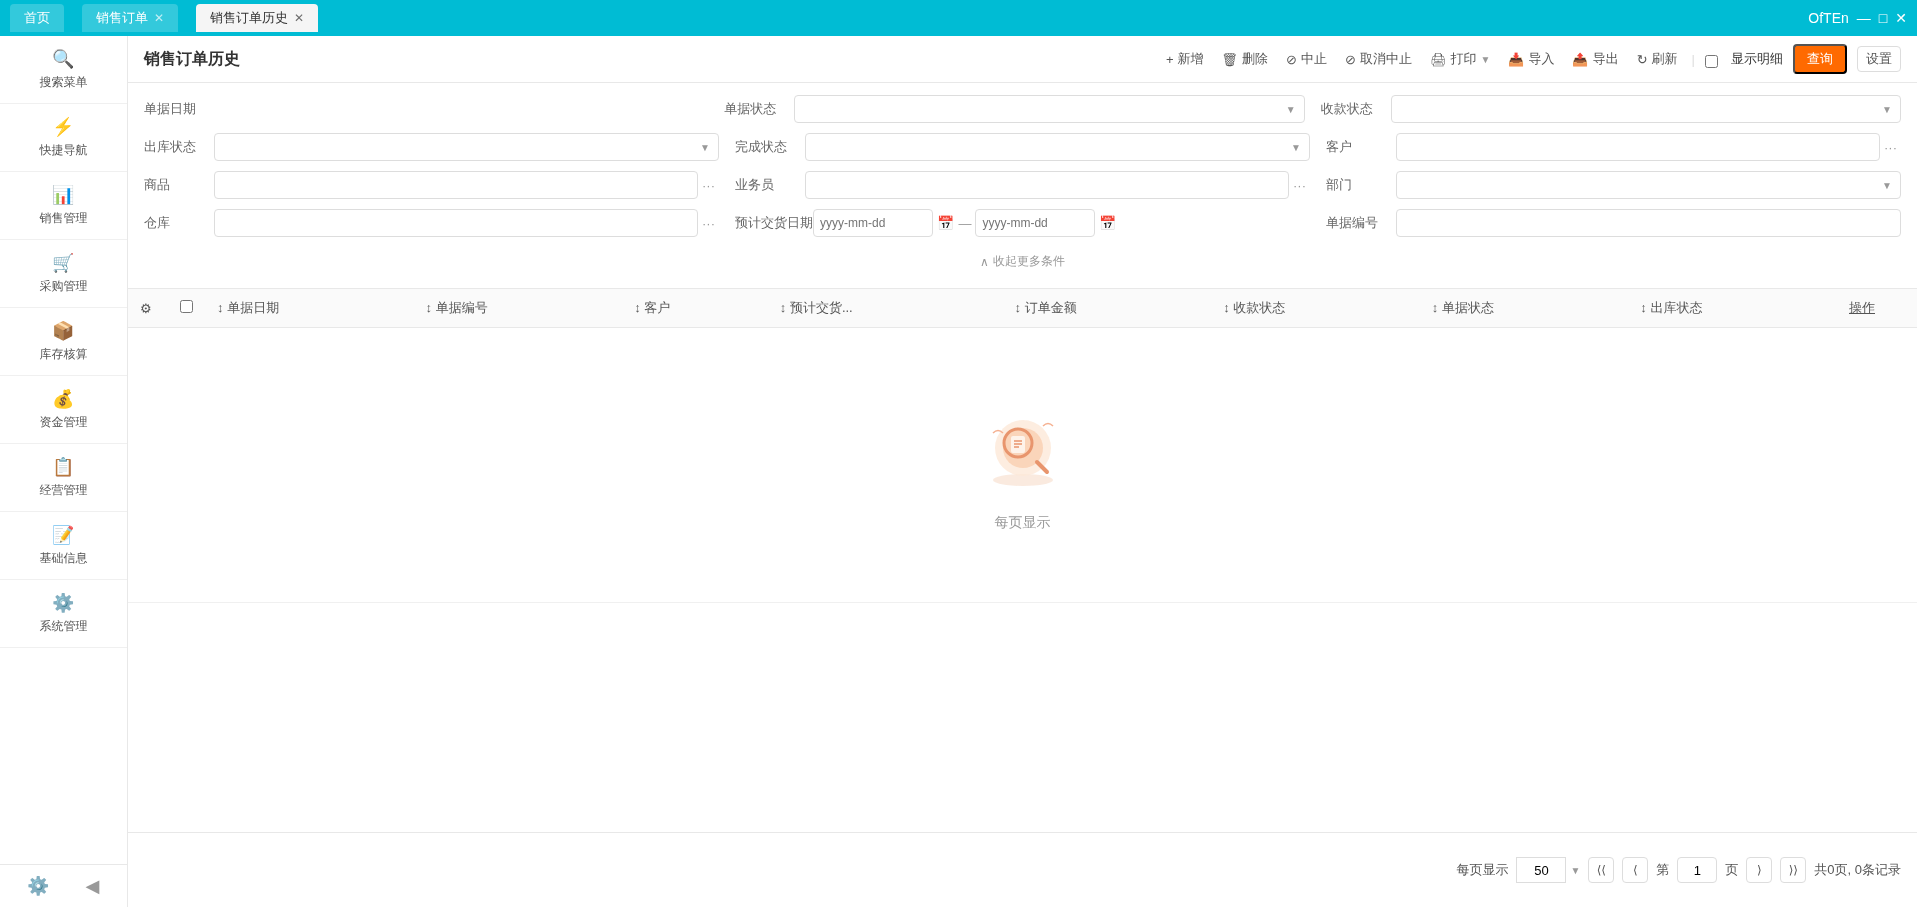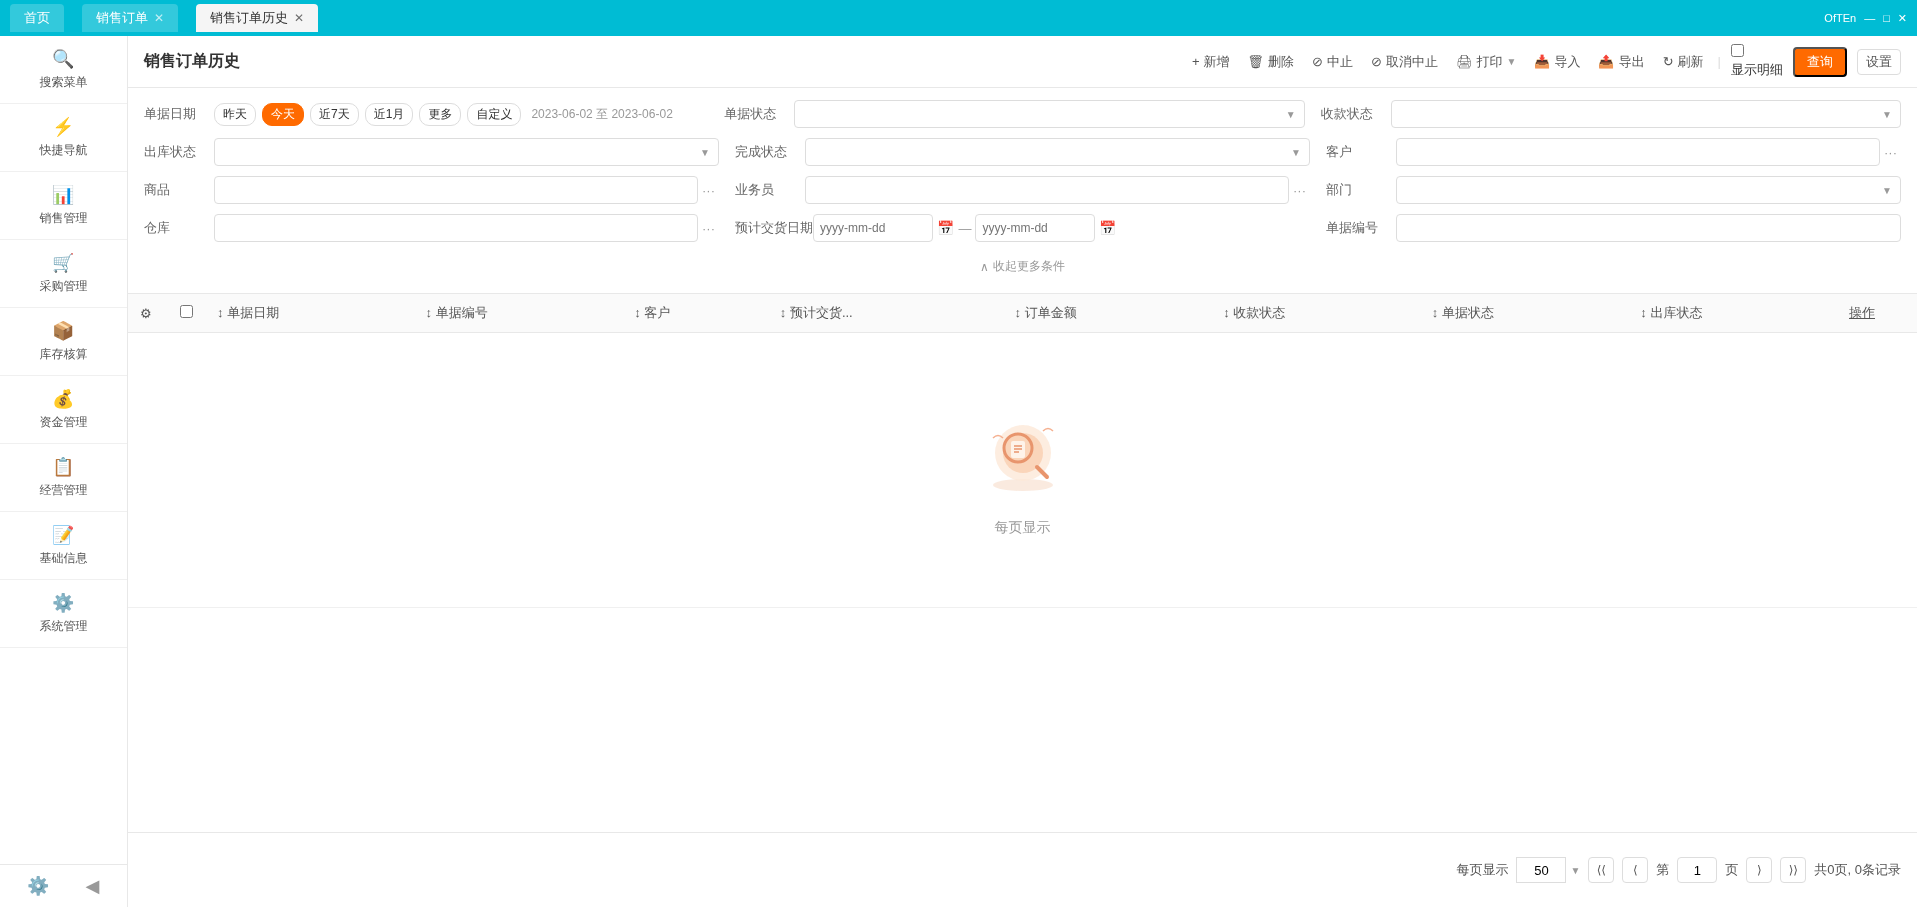--- a/index.html
+++ b/index.html
@@ -5,21 +5,21 @@
     * { box-sizing: border-box; margin: 0; padding: 0; }
     body { font-family: 'Microsoft YaHei', Arial, sans-serif; font-size: 13px; background: #f5f5f5; color: #333; display: flex; flex-direction: column; height: 907px; overflow: hidden; }
 
     
     .top-bar { background: #00bcd4; height: 36px; display: flex; align-items: center; padding: 0 10px; flex-shrink: 0; }
     .top-bar-tabs { display: flex; align-items: center; gap: 18px; flex: 1; }
     .tab { display: flex; align-items: center; padding: 0 14px; height: 28px; border-radius: 4px 4px 0 0; cursor: pointer; font-size: 13px; color: #fff; gap: 6px; }
     .tab.active { background: #f5f5f5; color: #333; }
     .tab.inactive { background: rgba(255,255,255,0.2); color: #fff; }
     .tab-close { font-size: 12px; cursor: pointer; opacity: 0.7; }
-    .top-bar-right { display: flex; align-items: center; gap: 8px; color: #fff; font-size: 11px; }
+    .top-bar-right { display: flex; align-items: center; gap: 8px; color: #fff; font-size: 14px; }
 
     
     .main-layout { display: flex; flex: 1; overflow: hidden; }
 
     
     .sidebar { width: 128px; background: #fff; border-right: 1px solid #e8e8e8; display: flex; flex-direction: column; flex-shrink: 0; }
     .sidebar-item { display: flex; flex-direction: column; align-items: center; padding: 12px 8px; cursor: pointer; gap: 4px; font-size: 12px; color: #555; border-bottom: 1px solid #f0f0f0; }
     .sidebar-item .icon { font-size: 18px; }
     .sidebar-bottom { margin-top: auto; display: flex; align-items: center; justify-content: space-around; padding: 10px; border-top: 1px solid #e8e8e8; }
     .sidebar-bottom-btn { font-size: 18px; cursor: pointer; color: #999; }
@@ -27,21 +27,21 @@
     
     .content { flex: 1; display: flex; flex-direction: column; overflow: hidden; }
 
     
     .toolbar { display: flex; align-items: center; justify-content: space-between; padding: 8px 16px; background: #fff; border-bottom: 1px solid #e8e8e8; flex-shrink: 0; }
     .page-title { font-size: 16px; font-weight: bold; color: #333; }
     .toolbar-actions { display: flex; align-items: center; gap: 10px; }
     .action-btn { display: flex; align-items: center; gap: 4px; cursor: pointer; color: #555; font-size: 13px; padding: 2px 4px; }
     .action-btn.primary { background: #ff6a00; color: #fff; border-radius: 4px; padding: 4px 12px; }
     .action-btn.secondary { border: 1px solid #ddd; border-radius: 4px; padding: 3px 8px; background: #fff; }
-    .checkbox-label { display: flex; align-items: flex-start; gap: 4px; cursor: pointer; flex-direction: column; }
+    .checkbox-label { display: flex; align-items: flex-end; gap: 13px; cursor: pointer; }
 
     
     .filter-area { background: #fff; padding: 12px 16px; border-bottom: 1px solid #e8e8e8; flex-shrink: 0; }
     .filter-row { display: flex; align-items: center; gap: 0; margin-bottom: 10px; }
     .filter-item { display: flex; align-items: center; flex: 1; min-width: 0; }
     .filter-label { color: #666; font-size: 13px; white-space: nowrap; min-width: 70px; }
     .filter-input { flex: 1; border: 1px solid #ddd; border-radius: 4px; padding: 4px 8px; font-size: 13px; outline: none; height: 28px; }
     .filter-select { display: flex; align-items: center; flex: 1; border: 1px solid #ddd; border-radius: 4px; padding: 4px 8px; font-size: 13px; height: 28px; cursor: pointer; background: #fff; position: relative; }
     .filter-select-arrow { margin-left: auto; color: #999; font-size: 10px; }
     .filter-dots { color: #999; cursor: pointer; padding: 0 4px; }
@@ -197,29 +197,20 @@
           <span>设置</span>
         </button>
       </div>
     </div>
 
     <div class="filter-area">
 
       <div class="filter-row">
         <div class="filter-item" style="min-width:500px;">
           <span class="filter-label">单据日期</span>
-          <div class="date-filter">
-            <span class="date-btn">昨天</span>
-            <span class="date-btn active">今天</span>
-            <span class="date-btn">近7天</span>
-            <span class="date-btn">近1月</span>
-            <span class="date-btn">更多</span>
-            <span class="date-btn">自定义</span>
-            <span class="date-range">2023-06-02 至 2023-06-02</span>
-          </div>
         </div>
         <div class="filter-item" style="flex:1;">
           <span class="filter-label">单据状态</span>
           <div class="filter-select" style="flex:1;">
             <span></span>
             <span class="filter-select-arrow">▼</span>
           </div>
         </div>
         <div class="filter-item" style="flex:1;margin-left:16px;">
           <span class="filter-label">收款状态</span>

